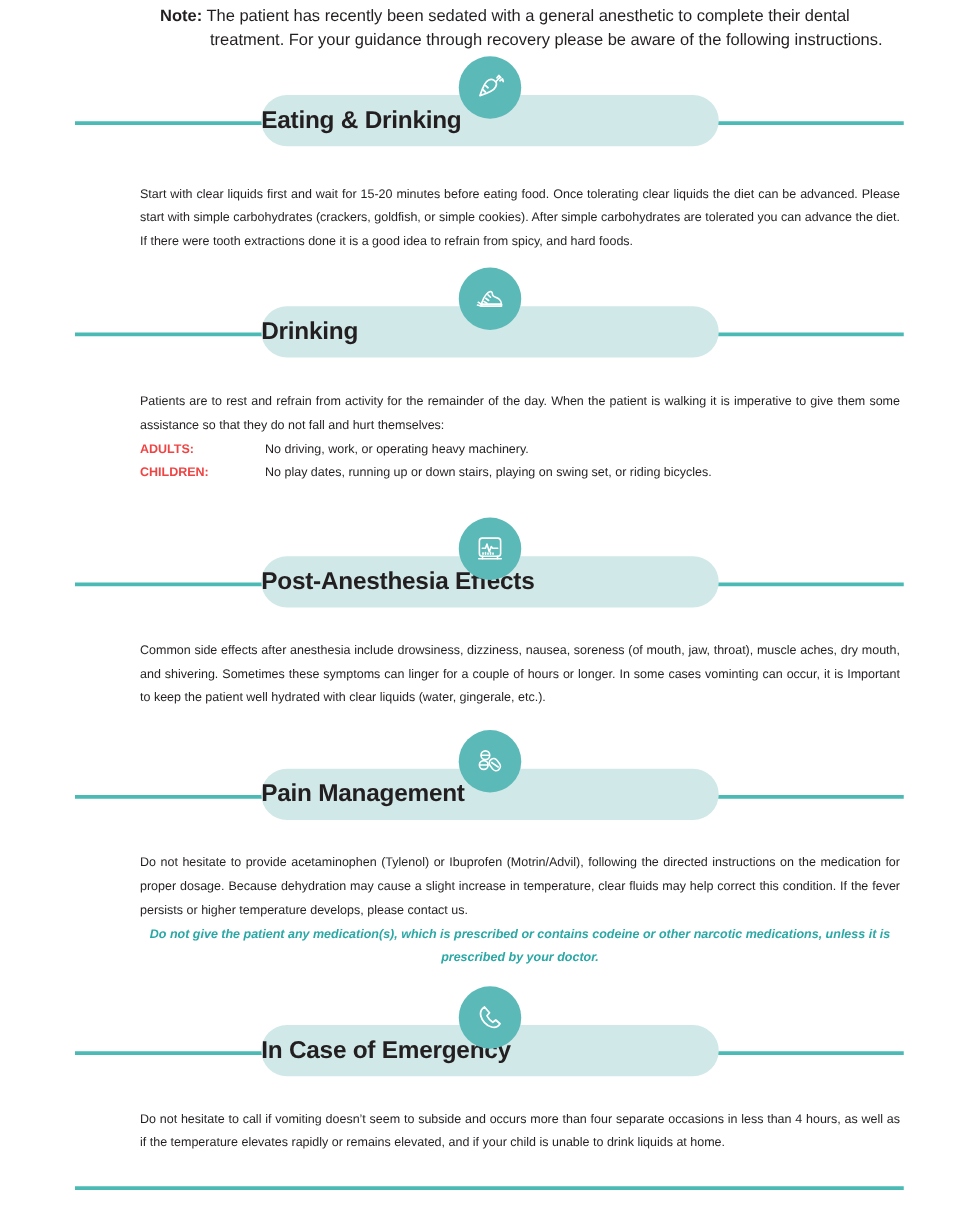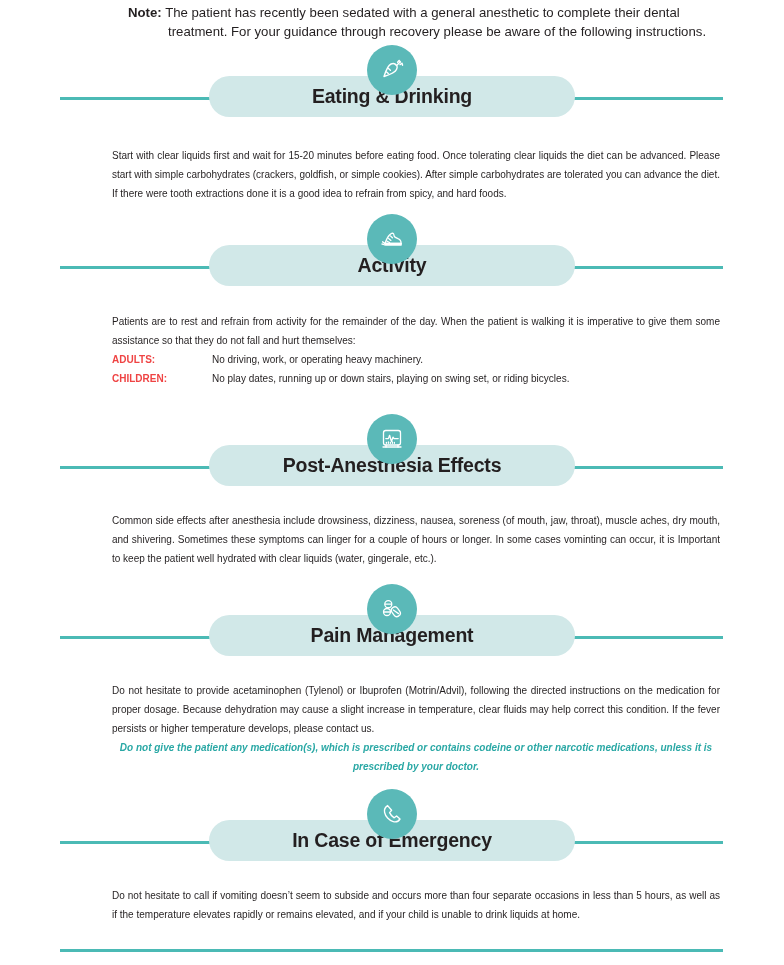--- a/index.html
+++ b/index.html
@@ -65,21 +65,21 @@
   .pill {
     position: absolute;
     left: 209px;
     width: 366px;
     height: 41px;
     top: 31px;
     background: #d1e8e8;
     border-radius: 21px;
     display: flex;
     align-items: center;
-    justify-content: center;
+    justify-content: flex-start;
   }
   .pill-title {
     font-size: 19.5px;
     font-weight: bold;
     color: #231f20;
     letter-spacing: -0.2px;
     white-space: nowrap;
   }
 
   
@@ -176,21 +176,21 @@
   </div>
   <div class="body-copy" style="top:101px;">
     <p>Start with clear liquids first and wait for 15-20 minutes before eating food. Once tolerating clear liquids the diet can be advanced. Please start with simple carbohydrates (crackers, goldfish, or simple cookies). After simple carbohydrates are tolerated you can advance the diet. If there were tooth extractions done it is a good idea to refrain from spicy, and hard foods.</p>
   </div>
 </div>
 
 <div class="section" style="top:214px;">
   <div class="head-zone">
     <div class="rule"></div>
     <div class="pill">
-      <span class="pill-title">Activity</span>
+      <span class="pill-title">Drinking</span>
     </div>
     <div class="badge">
       <svg width="30" height="30" viewBox="0 0 30 30" fill="none" stroke="#ffffff" stroke-width="1.3" stroke-linecap="round" stroke-linejoin="round">
         <path d="M8 19.5 C8 19.5 10 13.5 12.5 11 C14 9.5 15.6 8.8 16.4 9.6 C17.2 10.4 16.6 11.8 17.6 12.8 C18.6 13.8 21.3 14.4 22.6 15.6 C23.9 16.8 24.2 18.4 24.2 19.5 Z"></path>
         <path d="M8 19.5 L24.2 19.5 L24.2 21 L8.6 21 Z"></path>
         <path d="M13.4 11.9 L15.4 13.8"></path>
         <path d="M11.6 14.6 L13.9 16.4"></path>
         <path d="M10.2 17.2 L12.6 18.5"></path>
         <path d="M5.6 17.8 C5.6 17.8 6.8 18.4 7.9 19.4"></path>
         <path d="M5.0 20.0 C5.0 20.0 6.4 20.2 7.9 21.0"></path>
@@ -261,17 +261,17 @@
       <span class="pill-title">In Case of Emergency</span>
     </div>
     <div class="badge">
       <svg width="30" height="30" viewBox="0 0 30 30" fill="none" stroke="#ffffff" stroke-width="1.4" stroke-linecap="round" stroke-linejoin="round">
         <path d="M10.6 6.6 C8.4 8.0 7.0 10.6 7.6 13.4 C8.4 17.4 12.0 21.4 16.2 22.6 C19.0 23.4 21.6 22.2 23.0 20.0
                  L19.6 17.0 L17.2 18.8 C15.6 17.8 13.4 15.4 12.6 13.6 L14.6 11.2 Z"></path>
       </svg>
     </div>
   </div>
   <div class="body-copy" style="top:97px;">
-    <p>Do not hesitate to call if vomiting doesn’t seem to subside and occurs more than four separate occasions in less than 5 hours, as well as if the temperature elevates rapidly or remains elevated, and if your child is unable to drink liquids at home.</p>
+    <p>Do not hesitate to call if vomiting doesn’t seem to subside and occurs more than four separate occasions in less than 4 hours, as well as if the temperature elevates rapidly or remains elevated, and if your child is unable to drink liquids at home.</p>
   </div>
 </div>
 
 <div class="bottom-rule"></div>
 
 </body></html>

